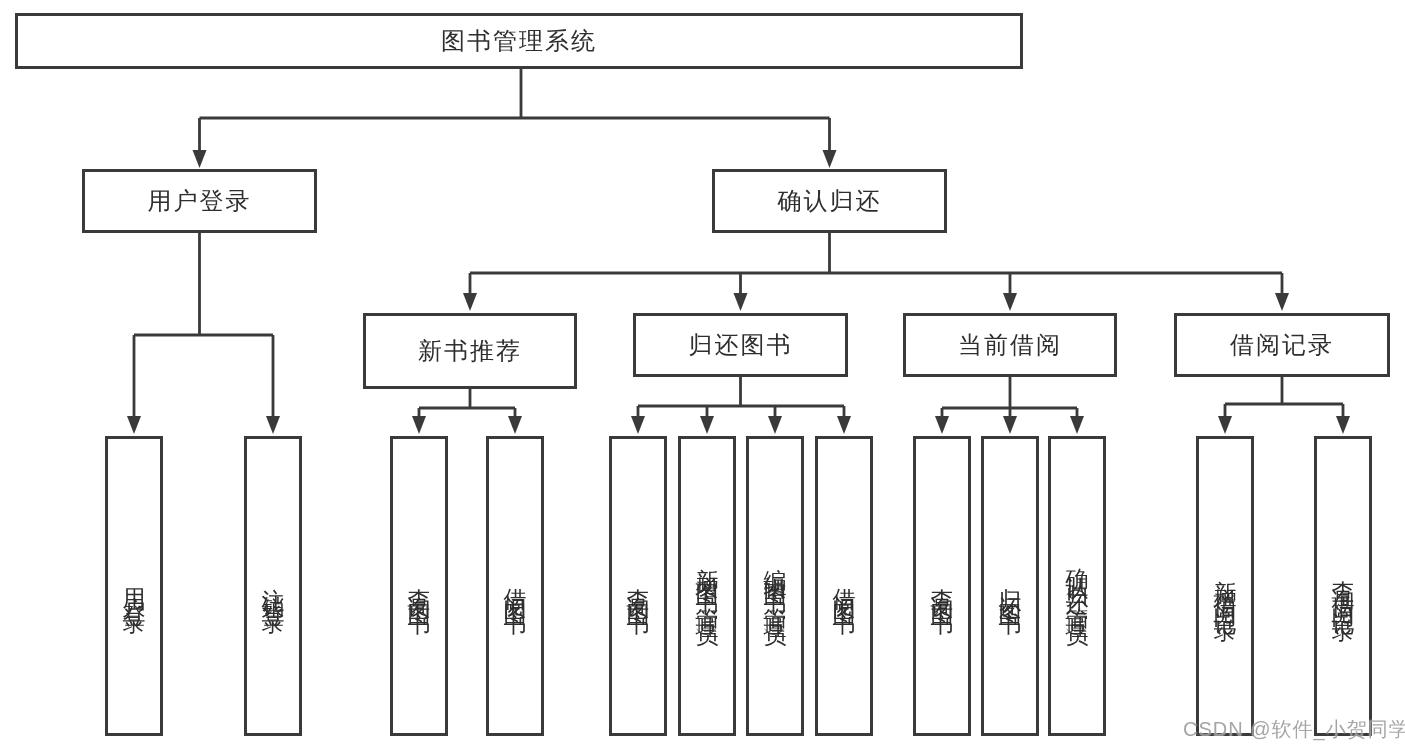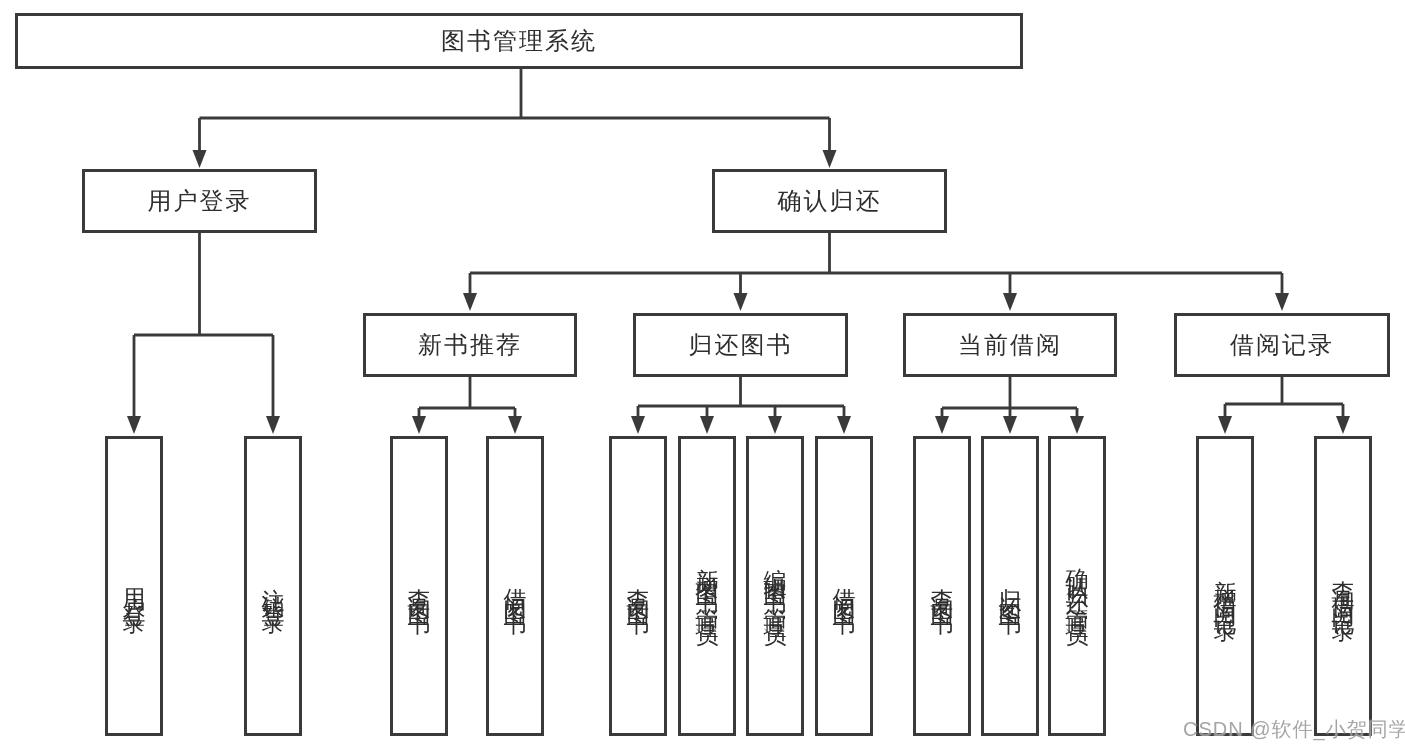--- a/index.html
+++ b/index.html
@@ -103,21 +103,21 @@
     <span class="hlabel">图书管理系统</span>
   </div>
 
   <div class="node" style="left:82px; top:169px; width:235px; height:64px;">
     <span class="hlabel">用户登录</span>
   </div>
   <div class="node" style="left:712px; top:169px; width:235px; height:64px;">
     <span class="hlabel">确认归还</span>
   </div>
 
-  <div class="node" style="left:363px; top:313px; width:214px; height:64px;">
+  <div class="node" style="left:363px; top:313px; width:214px; height:76px;">
     <span class="hlabel">新书推荐</span>
   </div>
   <div class="node" style="left:633px; top:313px; width:215px; height:64px;">
     <span class="hlabel">归还图书</span>
   </div>
   <div class="node" style="left:903px; top:313px; width:214px; height:64px;">
     <span class="hlabel">当前借阅</span>
   </div>
   <div class="node" style="left:1174px; top:313px; width:216px; height:64px;">
     <span class="hlabel">借阅记录</span>

